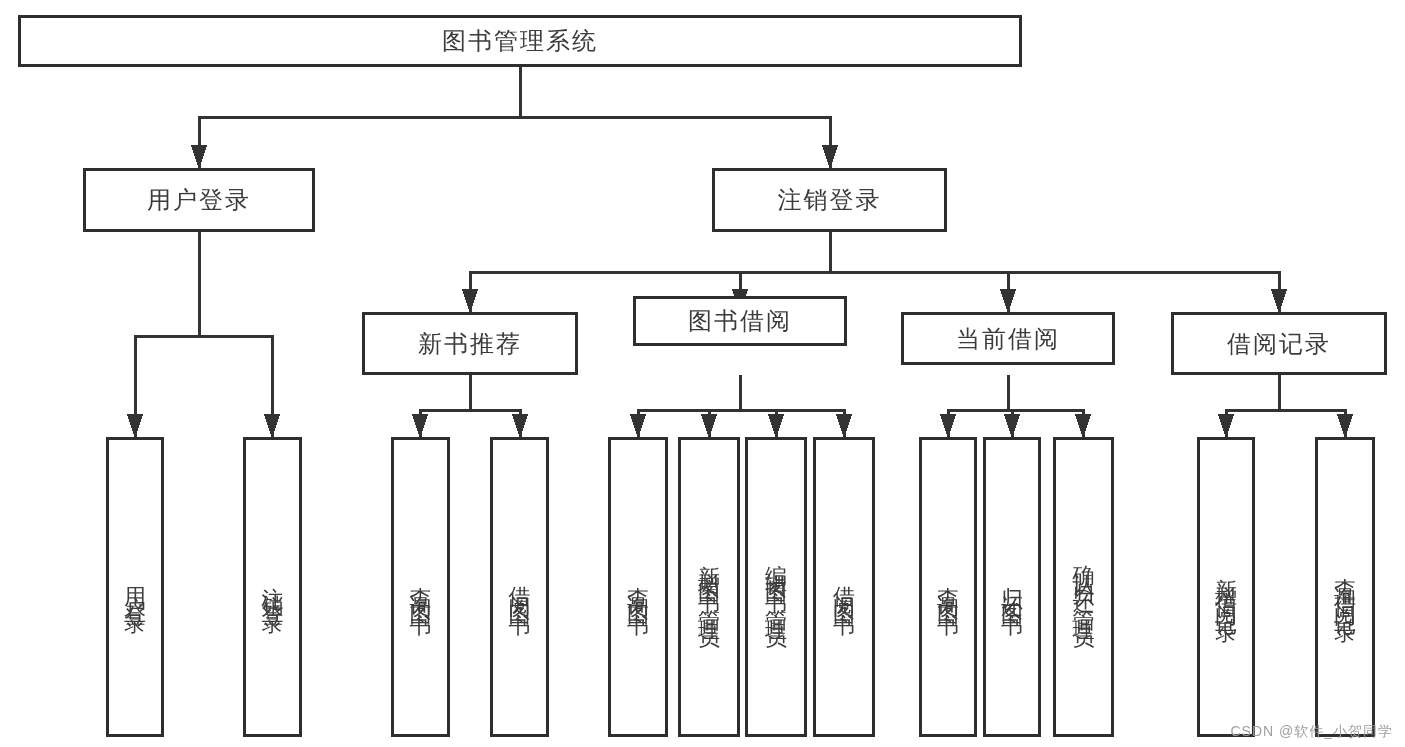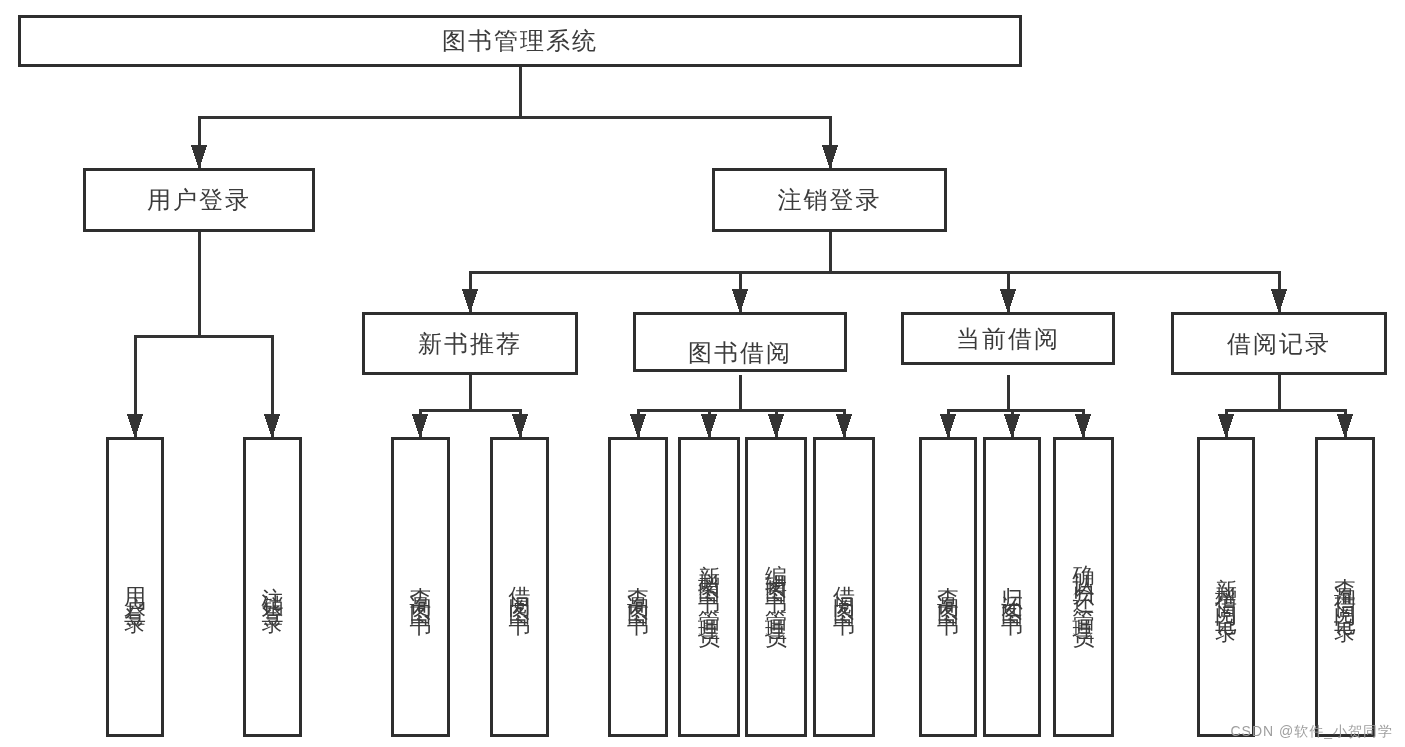--- a/index.html
+++ b/index.html
@@ -131,21 +131,21 @@
   <div class="box h" style="left:83px; top:168px; width:232px; height:64px;">
     <span class="label">用户登录</span>
   </div>
   <div class="box h" style="left:712px; top:168px; width:235px; height:64px;">
     <span class="label">注销登录</span>
   </div>
 
   <div class="box h" style="left:362px; top:312px; width:216px; height:63px;">
     <span class="label">新书推荐</span>
   </div>
-  <div class="box h" style="left:633px; top:312px; width:214px; height:60px;align-items:flex-end;">
+  <div class="box h" style="left:633px; top:296px; width:214px; height:50px;">
     <span class="label">图书借阅</span>
   </div>
   <div class="box h" style="left:901px; top:312px; width:214px; height:53px;">
     <span class="label">当前借阅</span>
   </div>
   <div class="box h" style="left:1171px; top:312px; width:216px; height:63px;">
     <span class="label">借阅记录</span>
   </div>
 
   <div class="box v" style="left:106px; top:437px; width:58px; height:300px;">

